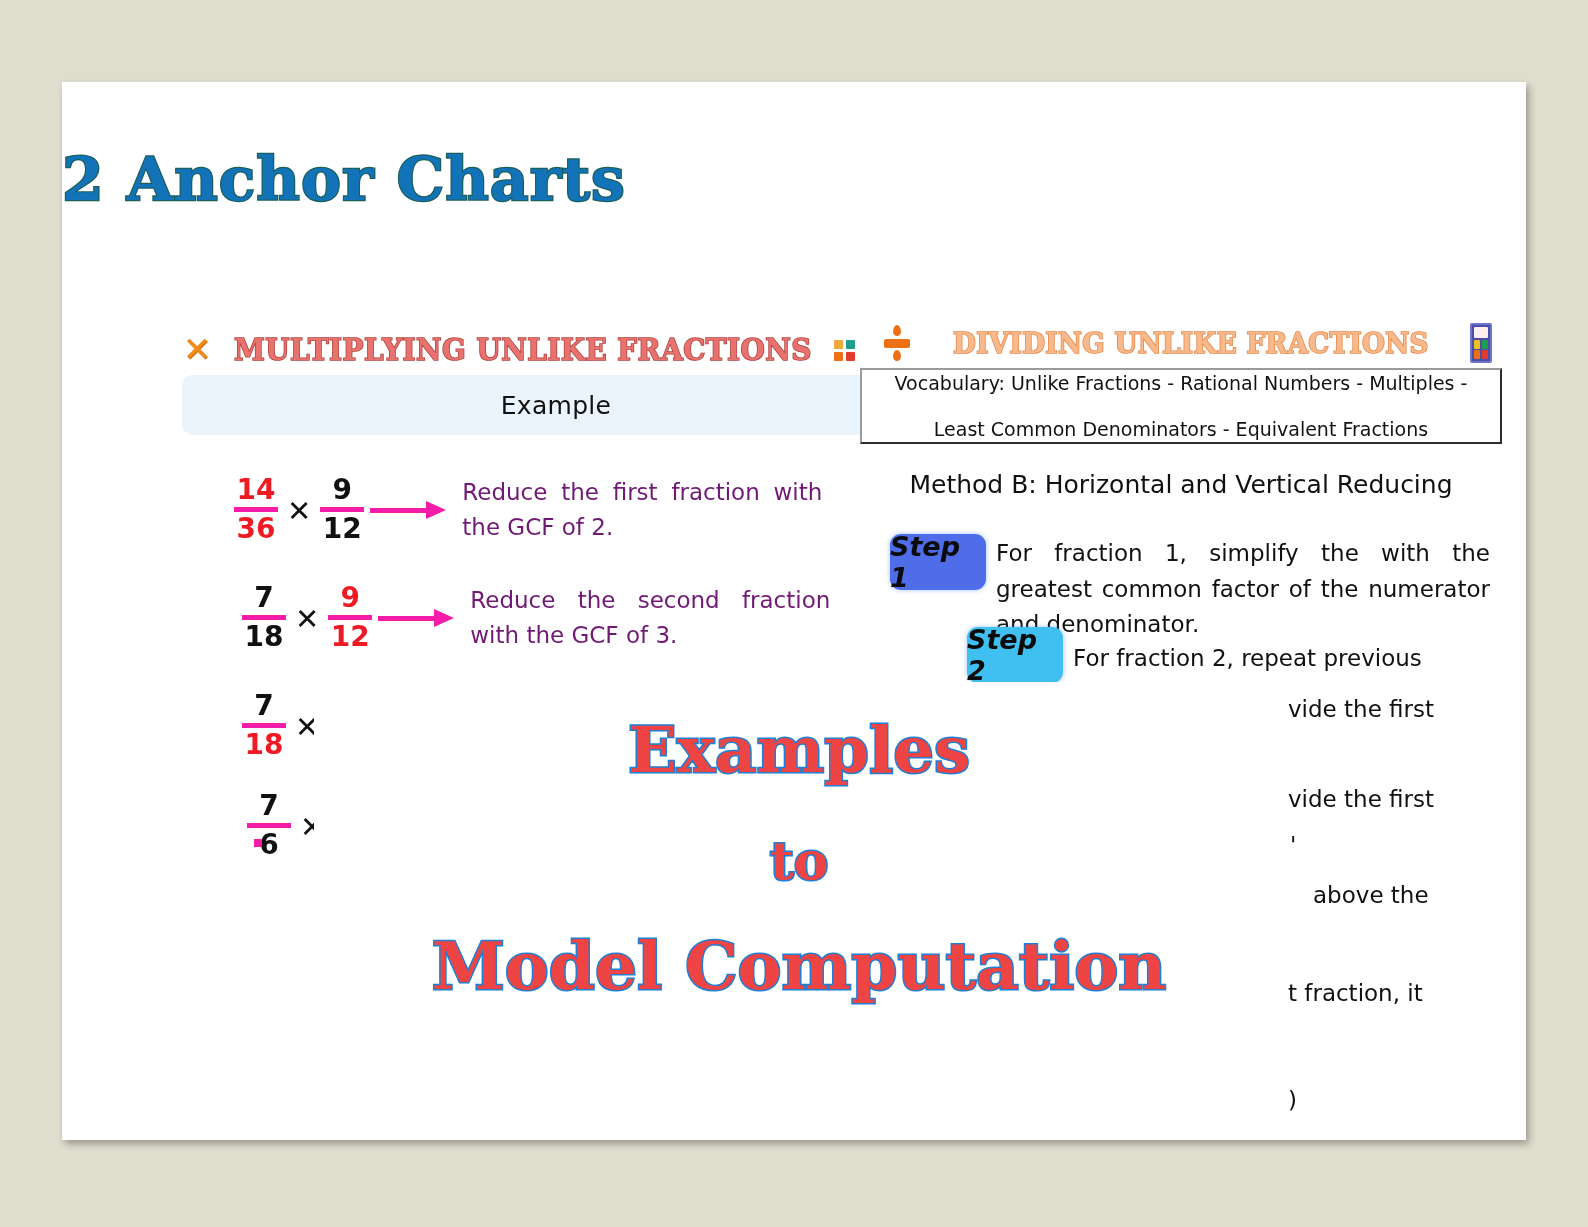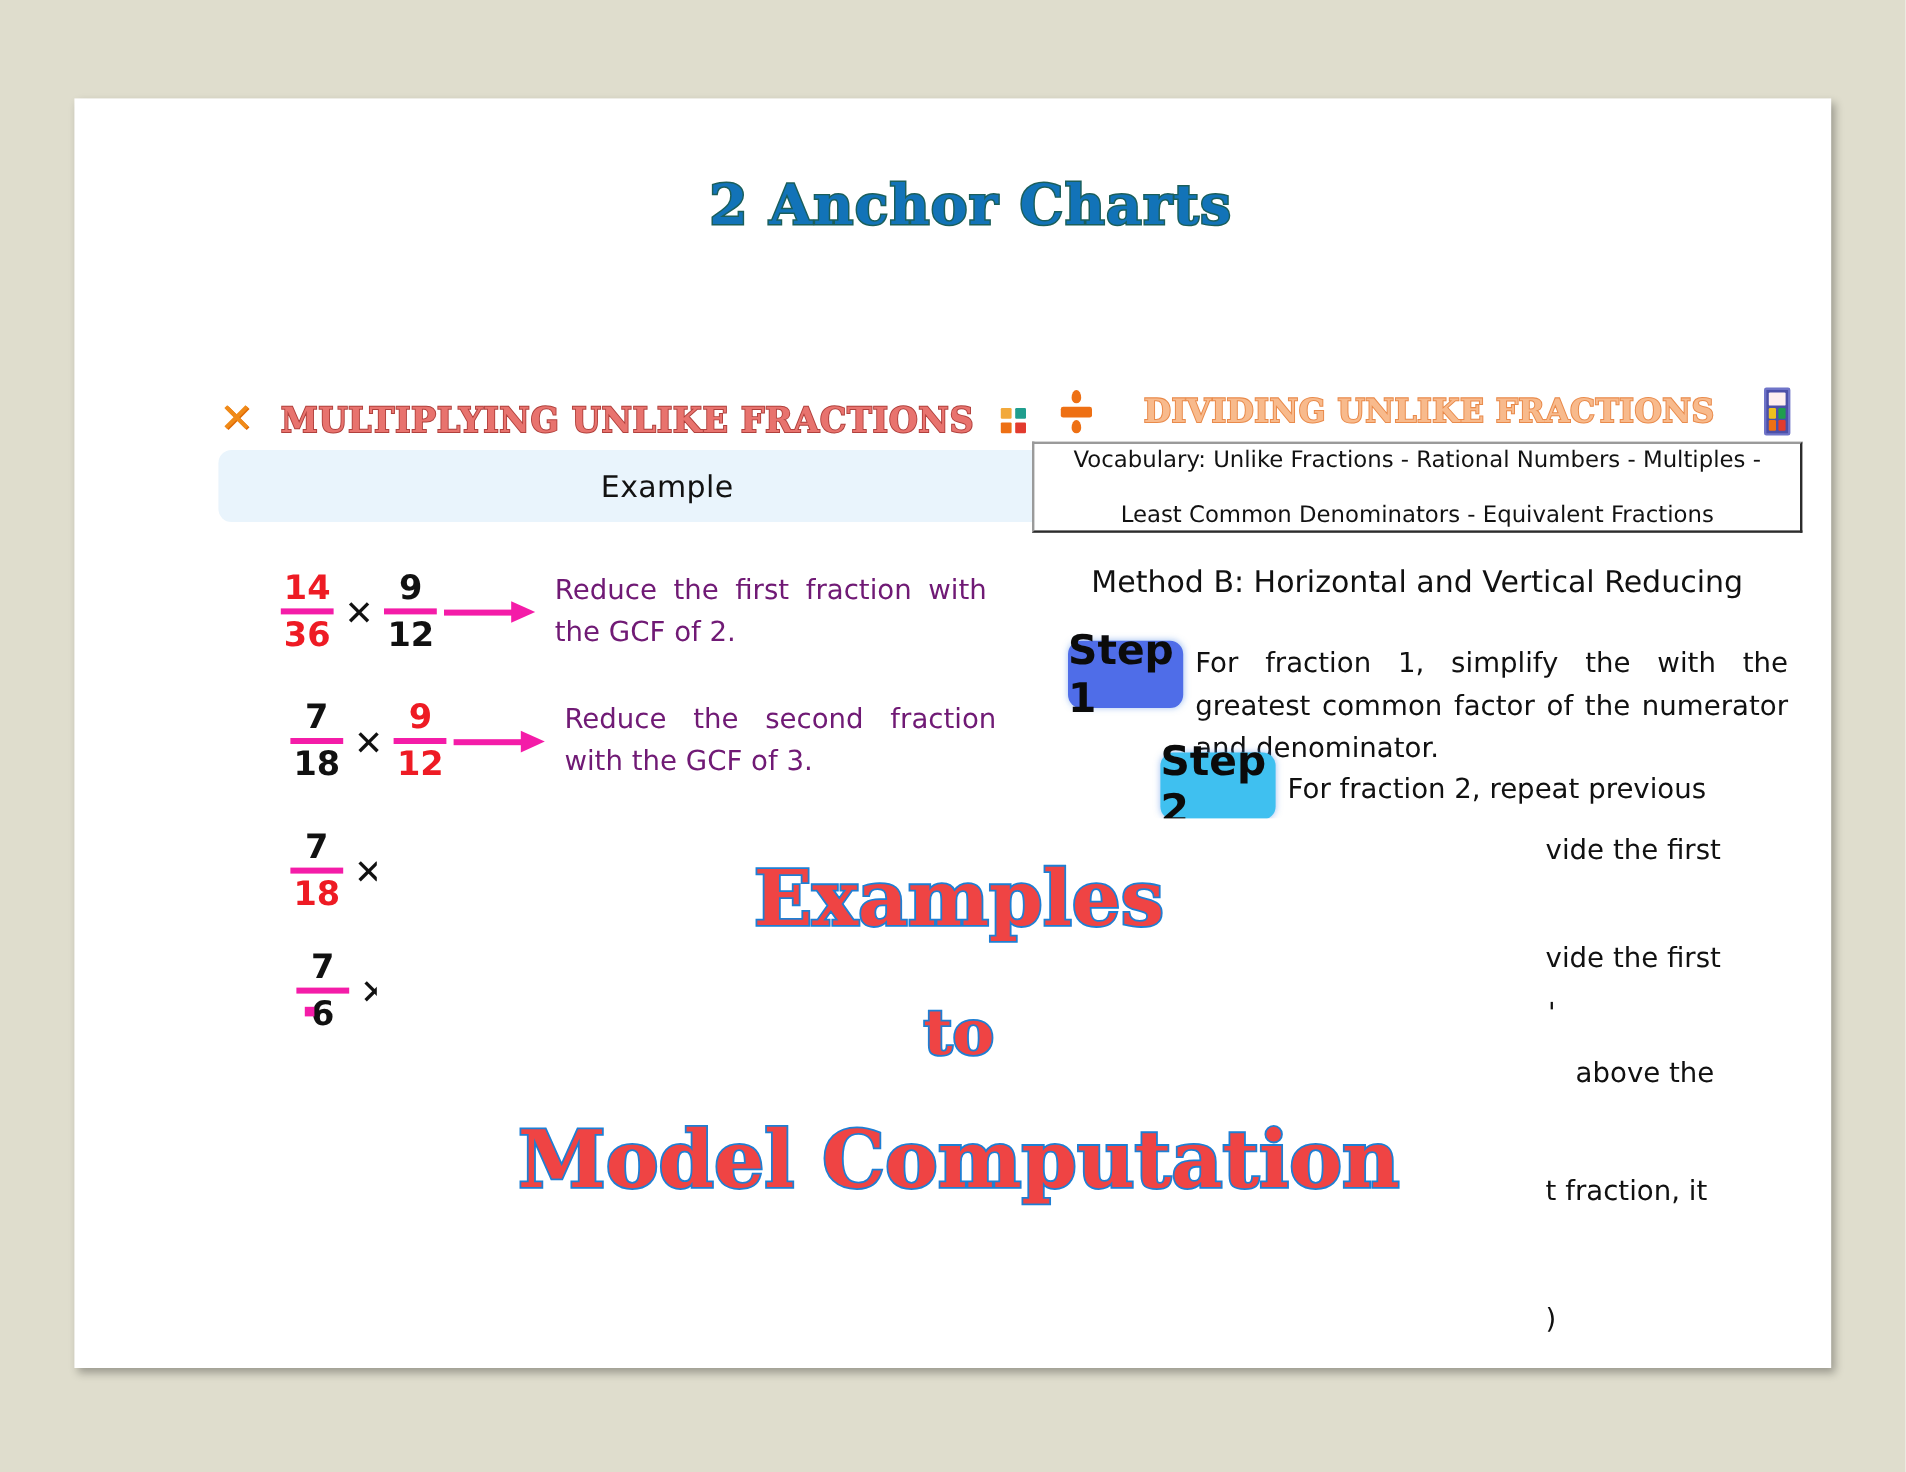--- a/index.html
+++ b/index.html
@@ -25,27 +25,26 @@
     width: 1464px;
     height: 1058px;
     background: #ffffff;
     box-shadow: 3px 4px 7px rgba(0,0,0,0.30);
     overflow: hidden;
   }
 
   
   .main-title {
     position: absolute;
-    left: 15px;
+    left: 0;
     top: 62px;
     width: 1464px;
-    text-align: center;
     font-family: "DejaVu Serif", serif;
     font-weight: bold;
-    font-size: 46px;
+    font-size: 60px;
     letter-spacing: 1px;
     color: #1273b8;
     -webkit-text-stroke: 2.4px #1b5f5a;
     paint-order: stroke fill;
     white-space: nowrap;
   }
 
   
   .left-head {
     position: absolute;
@@ -320,23 +319,24 @@
   .step-badge {
     flex: 0 0 auto;
     width: 96px;
     height: 56px;
     border-radius: 11px;
     display: flex;
     align-items: center;
     justify-content: center;
     font-family: "DejaVu Sans", sans-serif;
     font-weight: bold;
-    font-size: 34px;
+    font-size: 27px;
     color: #0b0b0b;
     box-shadow: 0 0 5px rgba(80,140,230,0.5);
+    font-style: italic;
   }
   .step-badge.b1 { background: #4f6de8; }
   .step-badge.b2 { background: #3fc0f0; }
 
   .step-text {
     margin-left: 10px;
     flex: 1 1 auto;
     font-family: "DejaVu Sans", sans-serif;
     font-size: 23px;
     line-height: 1.55;

